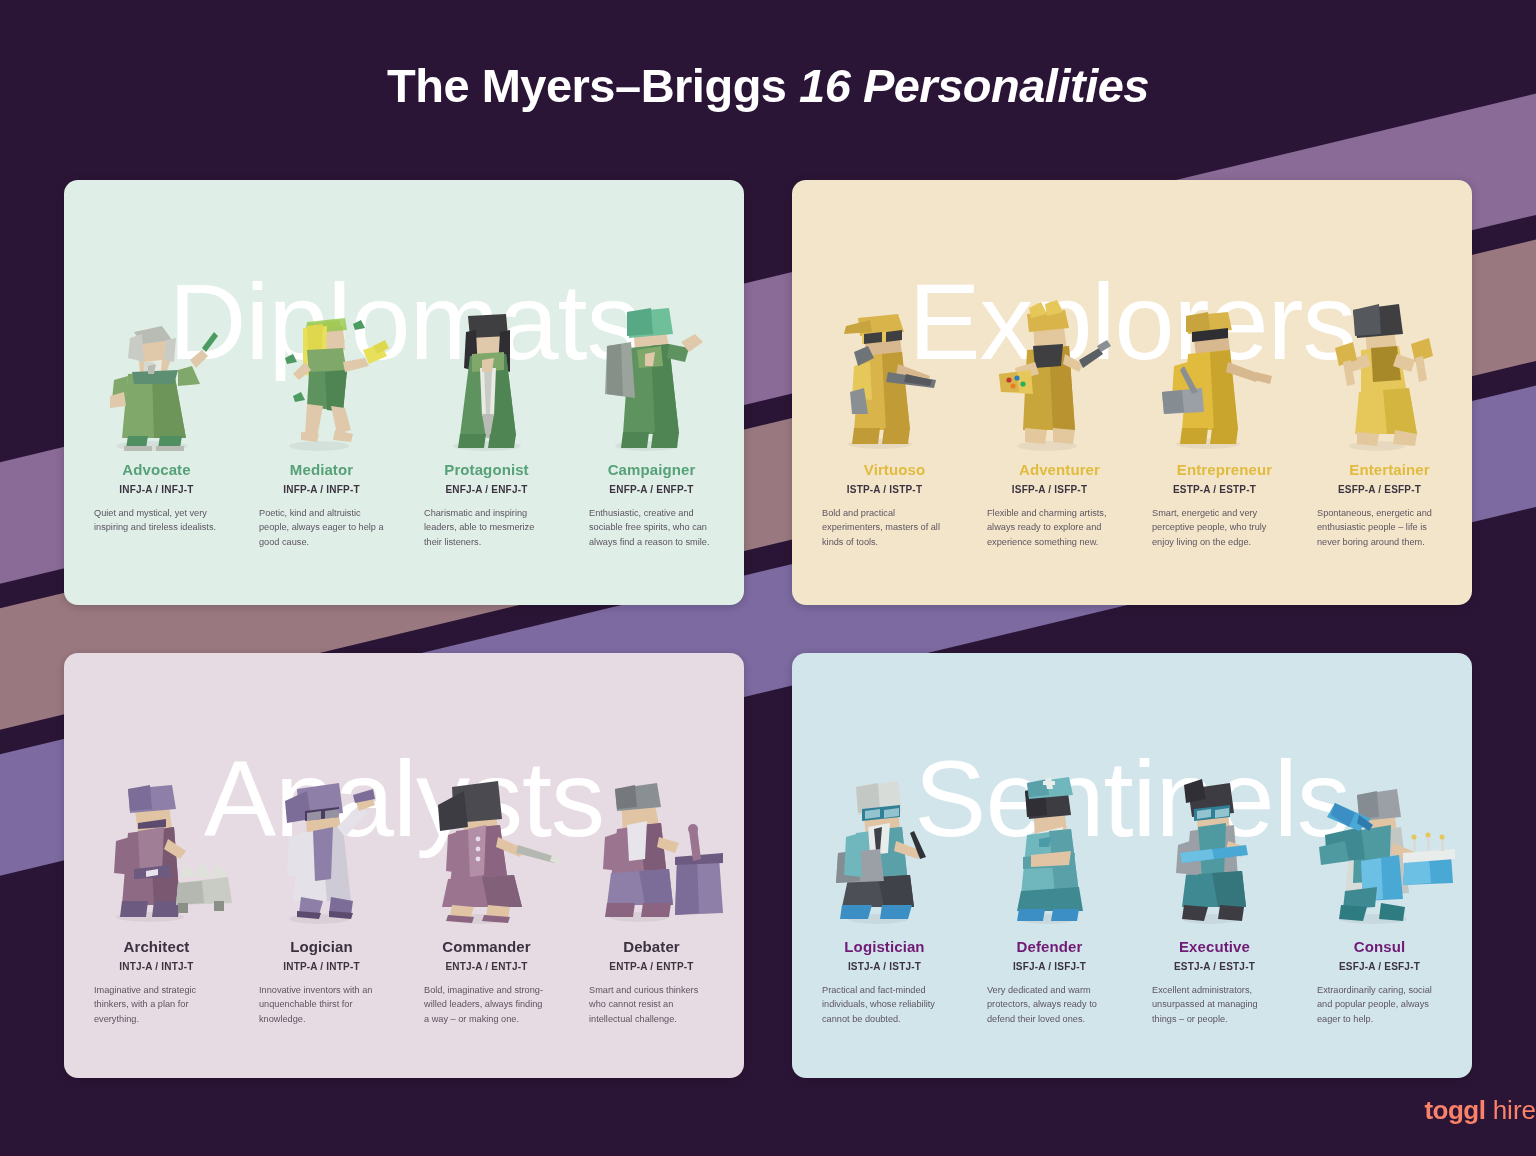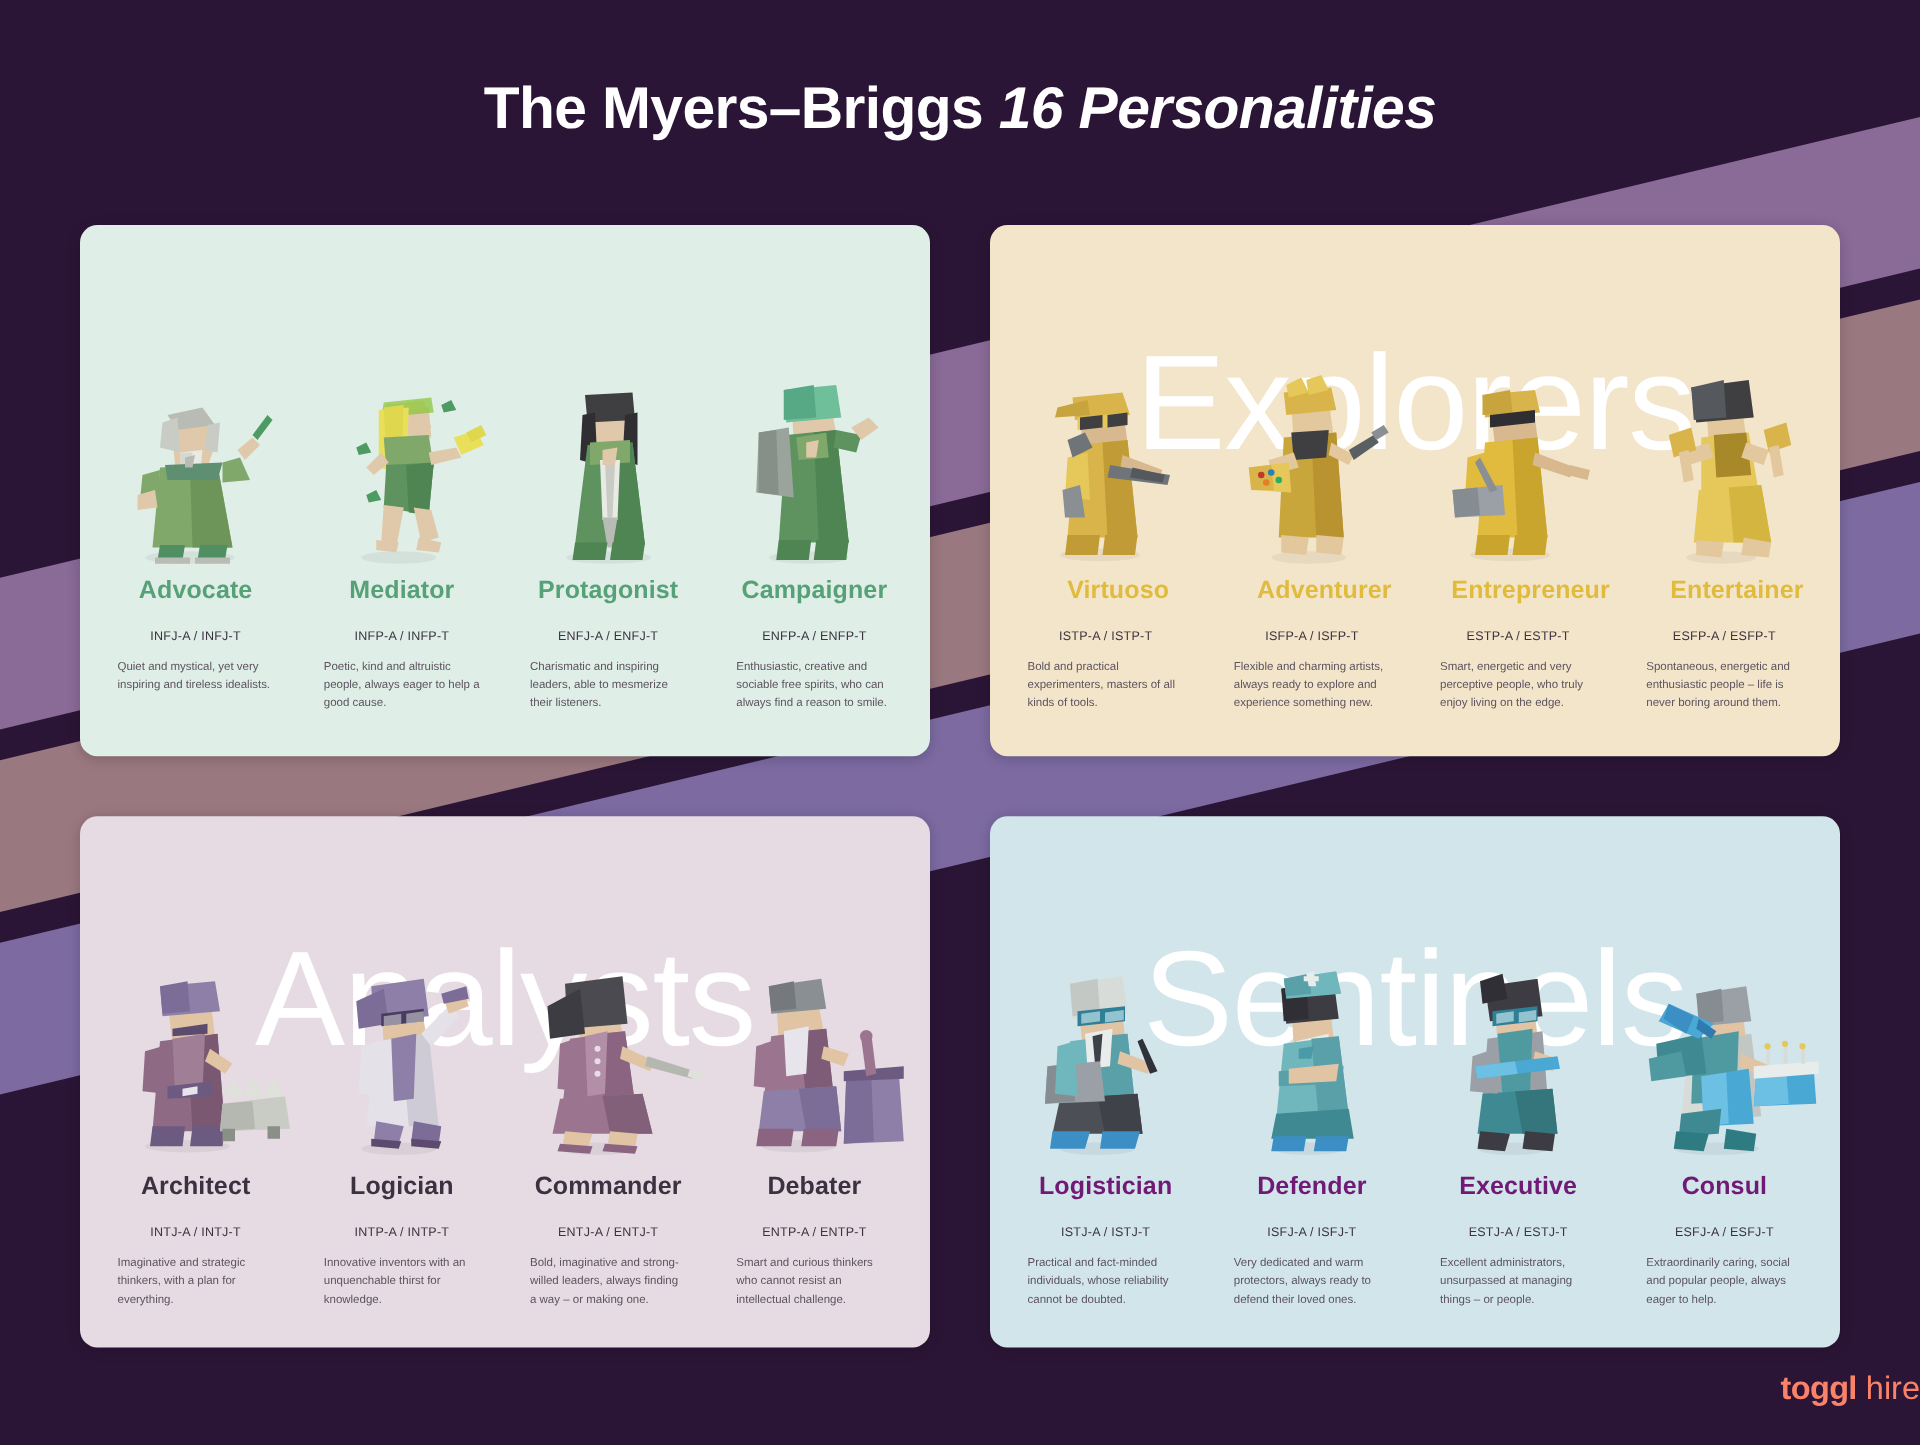--- a/index.html
+++ b/index.html
@@ -89,29 +89,29 @@
   }
   .figure {
     position:relative;
     width:150px; height:165px;
     margin-top:108px;
   }
   .card.analysts .figure,
   .card.sentinels .figure { margin-top:112px; }
 
   .type-name {
-    font-size:20px;
+    font-size:15px;
     font-weight:bold;
     margin-top:8px;
     letter-spacing:.1px;
   }
   .type-code {
     font-size:10px;
-    font-weight:normal;
-    margin-top:20px;
+    font-weight:bold;
+    margin-top:6px;
     color:#3c3340;
     letter-spacing:.2px;
   }
   .type-desc {
     font-size:9.2px;
     line-height:1.55;
     color:#5d5460;
     margin-top:11px;
     text-align:left;
     width:125px;
@@ -139,20 +139,21 @@
   <div class="stripe s1"></div>
   <div class="stripe s2"></div>
   <div class="stripe s3"></div>
 </div>
 
 <h1 class="title"><span>The Myers–Briggs </span><span class="ital">16 Personalities</span></h1>
 
 <div class="grid">
 
   <section class="card diplomats">
+    <div class="card-heading">Diplomats</div>
     <div class="types">
 
       <div class="type">
         <div class="figure">
           <svg viewBox="0 0 150 165" width="150" height="165">
             <ellipse cx="70" cy="158" rx="36" ry="5" fill="rgba(0,0,0,.05)"></ellipse>
             <polygon points="55,52 78,44 92,62 84,86 58,84" fill="#e0c9aa"></polygon>
             <polygon points="52,44 80,38 90,52 60,56" fill="#b9bcb4"></polygon>
             <polygon points="48,50 60,46 62,74 46,70" fill="#c9ccc4"></polygon>
             <polygon points="84,52 94,50 92,74 82,72" fill="#c9ccc4"></polygon>

